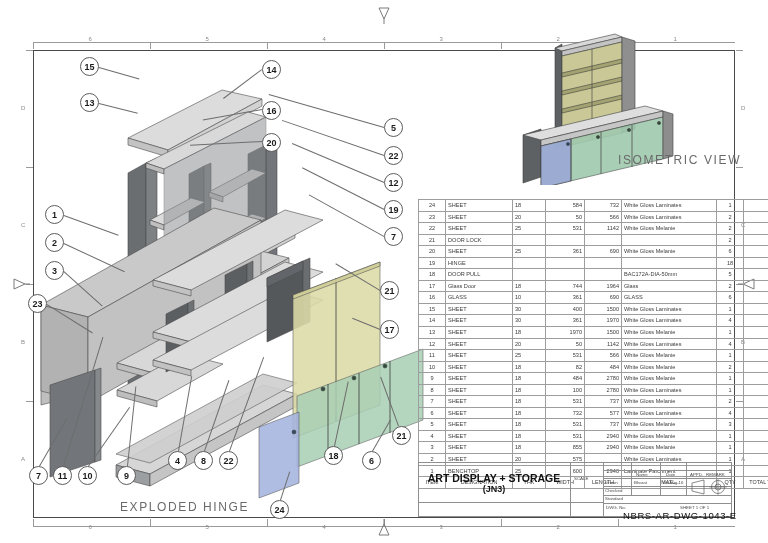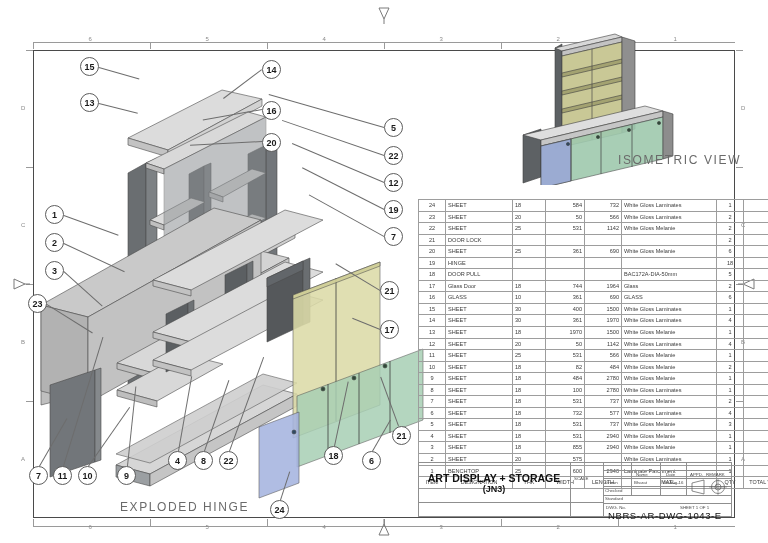--- a/index.html
+++ b/index.html
@@ -33,21 +33,21 @@
   #parts-table tr.hdr td{text-align:center;font-size:5.4px;color:#3a3a3a;}
   #parts-table tr.hdr td.c-desig,#parts-table tr.hdr td.c-matl{text-align:center;}
   #parts-table tr.hdr td.c-thk,#parts-table tr.hdr td.c-width,#parts-table tr.hdr td.c-length{text-align:center;}
   
   #titleblock{left:418px;top:462px;width:372px;height:55px;}
   .tb-line{position:absolute;background:#8f8f8f;}
   .tb-txt{position:absolute;font-family:"Liberation Sans",sans-serif;color:#2a2a2a;}
   #tb-title{font-size:10.5px;font-weight:700;color:#101010;text-align:center;width:152px;left:0px;top:10px;}
   #tb-sub{font-size:9px;font-weight:700;color:#101010;text-align:center;width:152px;left:0px;top:22px;}
   .tb-mini{font-size:4.4px;color:#4a4a4a;}
-  #tb-dwgno{font-size:9.5px;letter-spacing:.6px;color:#131313;}
+  #tb-dwgno{font-size:9.5px;letter-spacing:.6px;color:#131313;margin-left:15px;}
 </style>
 </head>
 <body>
 
 <div id="sheet">
 
   <div class="abs" id="frame-outer"></div>
 
   <div id="zones-top">
       <div class="zone-label abs" style="left: 88.5px; top: 36px;">6</div>

